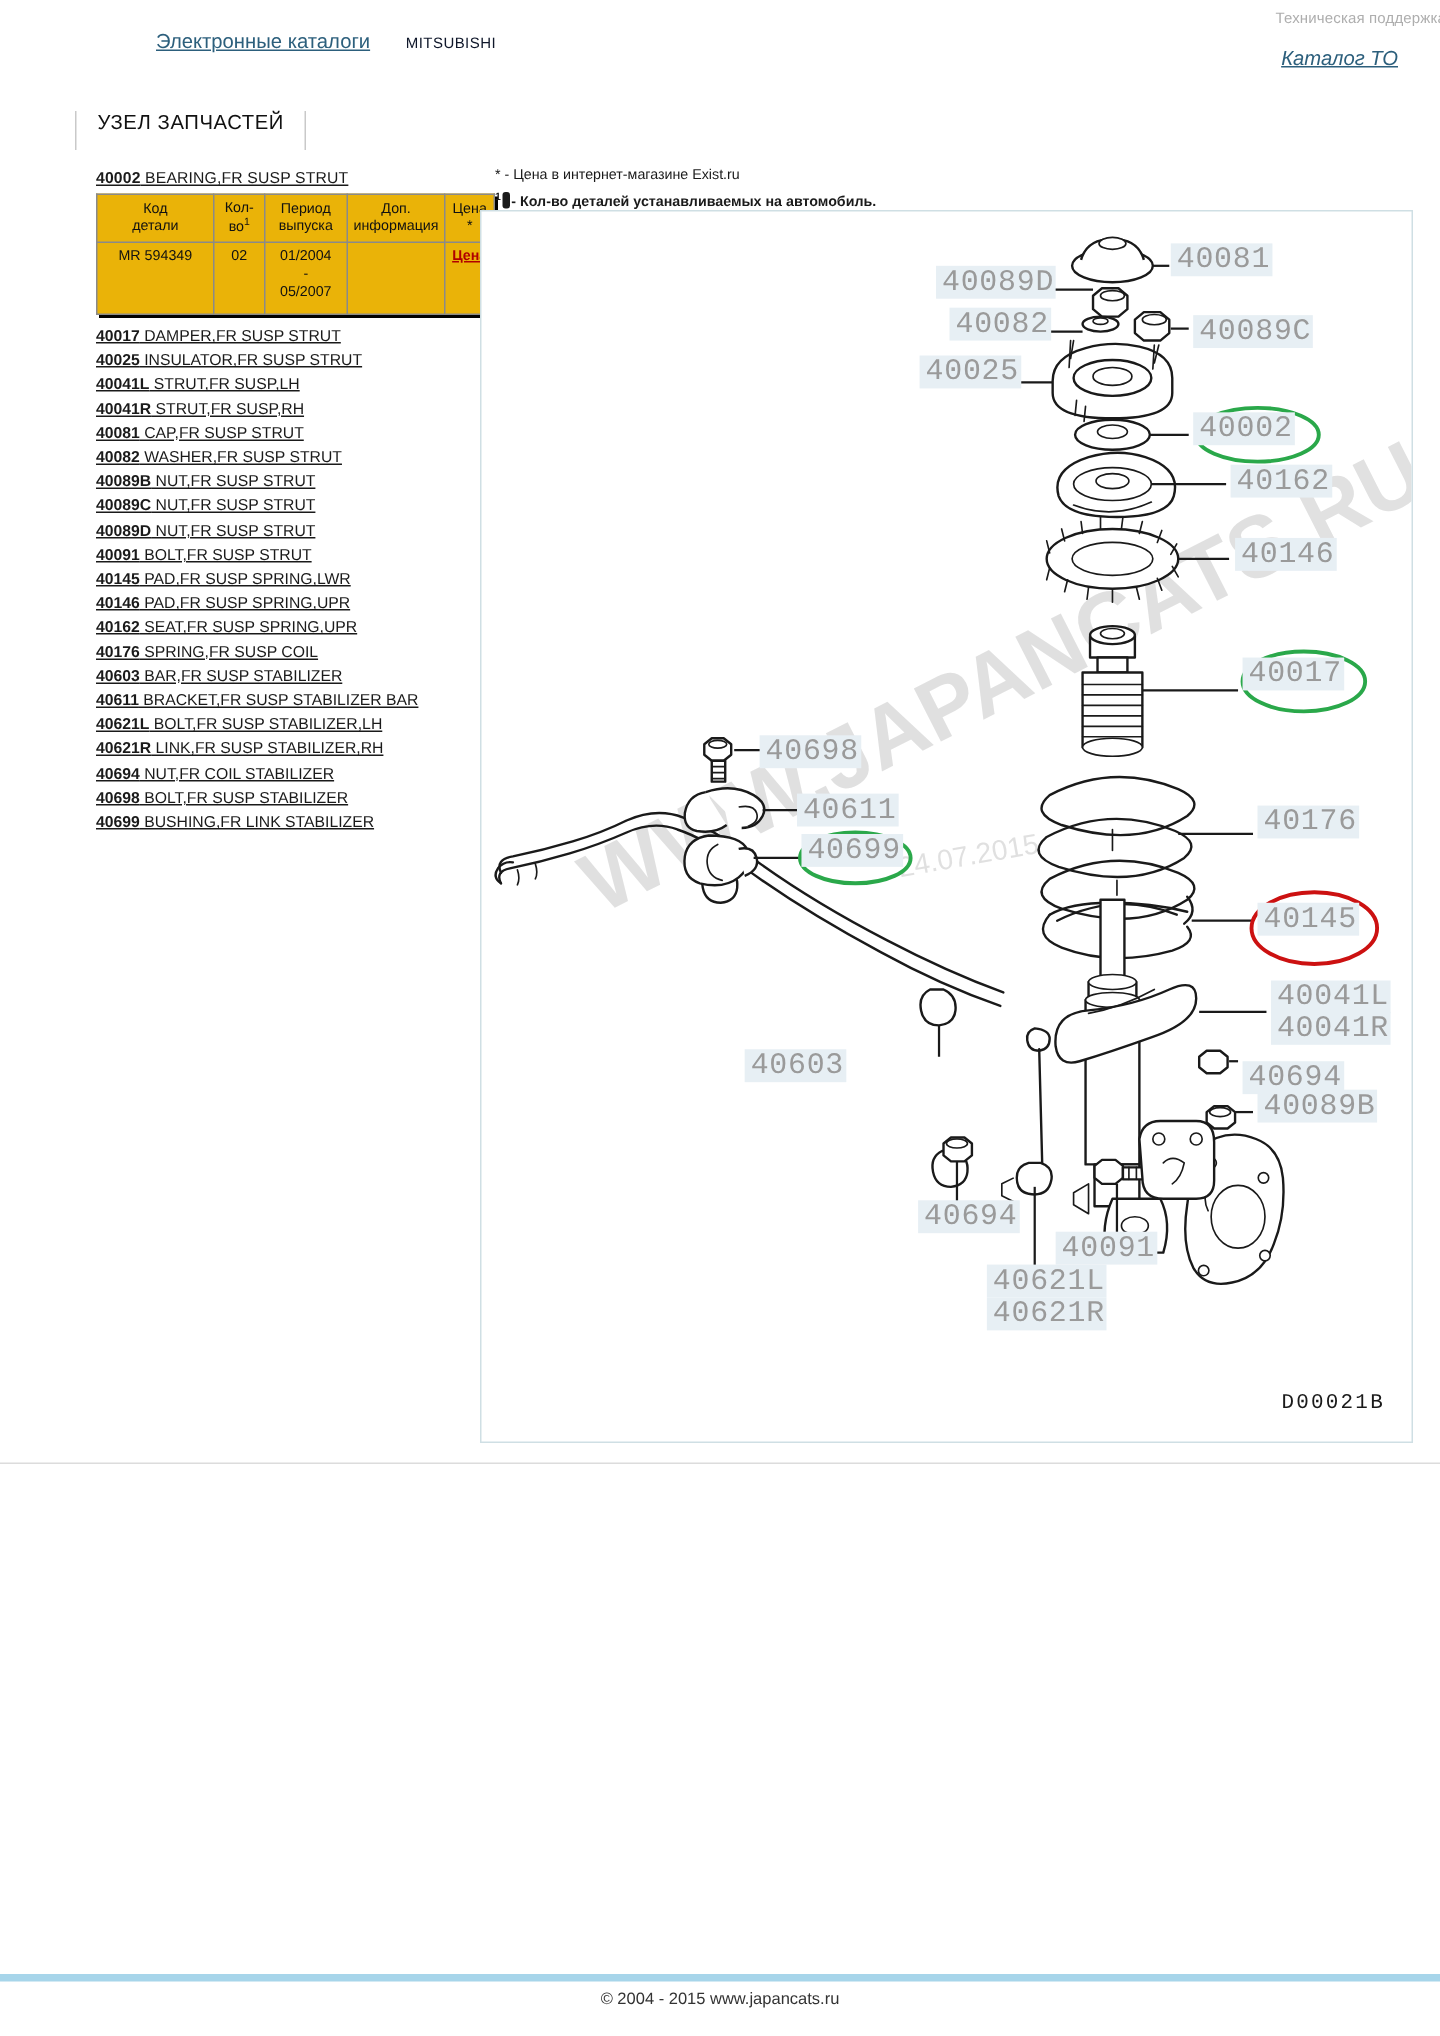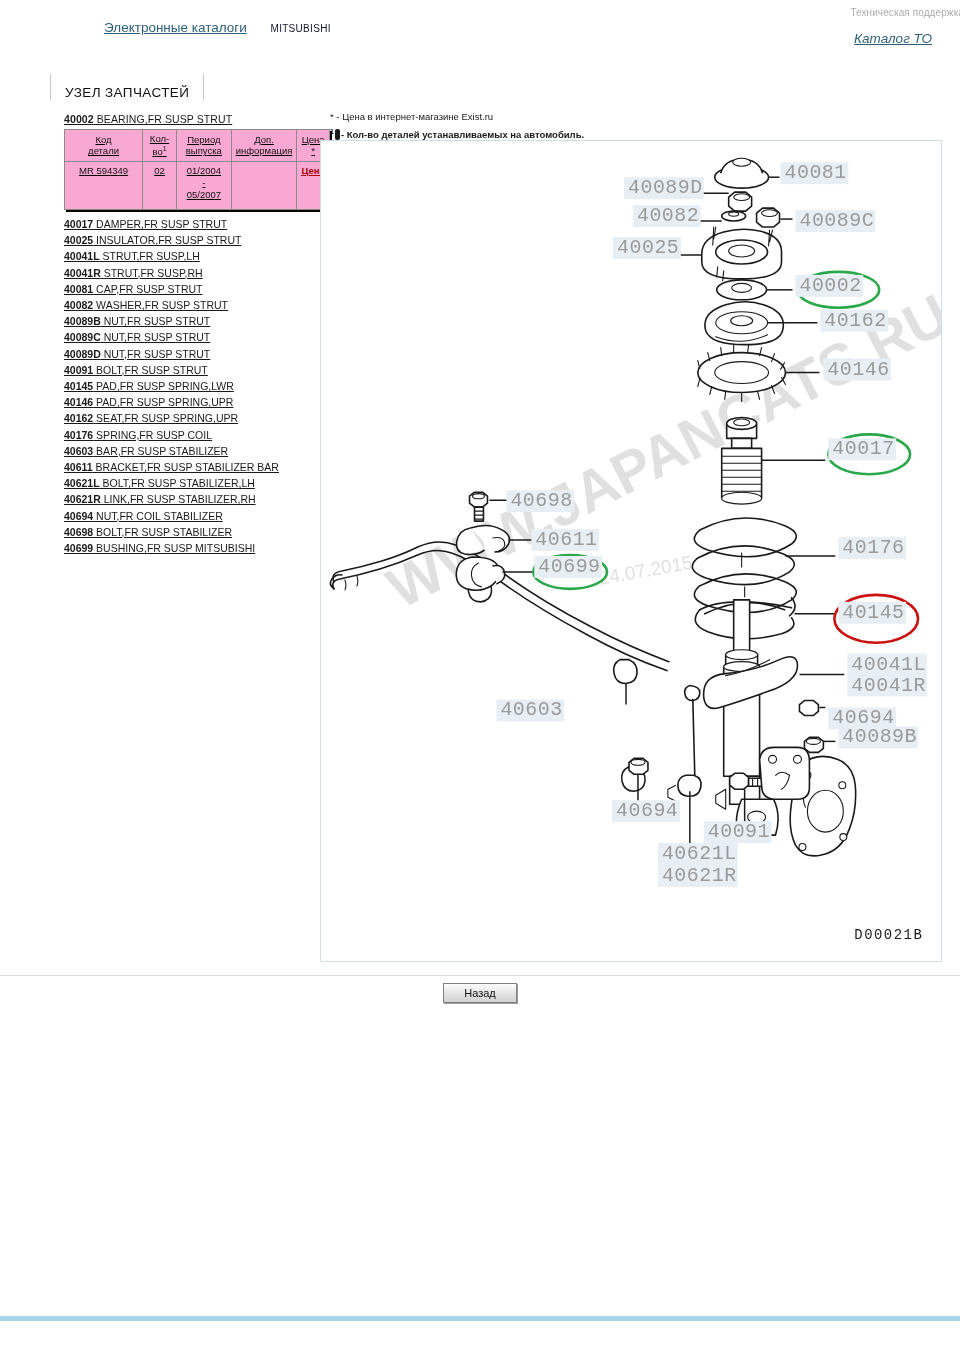--- a/index.html
+++ b/index.html
@@ -31,44 +31,43 @@
   .hdr-catalog {
     position: absolute; top: 31px; right: 28px;
     font-size: 13.5px;
     font-style: italic;
   }
   .hdr-catalog a { color:#2c5f7c; text-decoration: underline; }
 
   
   .sec-title-wrap {
     position:absolute; left:50px; top:74px;
-    height:26px; display:flex; align-items:flex-end;
+    height:26px; display:flex; align-items:flex-start;
   }
   .sec-bar { width:1px; height:26px; background:#c9c9c9; }
   .sec-title {
     font-size:13.5px; color:#111; letter-spacing:.4px;
     padding:0 14px; white-space:nowrap;
   }
 
   
   .left-col { position:absolute; left:64px; top:113px; width:252px; }
 
   .head-part {
     font-size:10.5px; color:#1a1a1a; white-space:nowrap;
     margin-bottom:4px; letter-spacing:.1px;
   }
   .head-part .num { font-weight:bold; text-decoration:underline; }
   .head-part .desc { text-decoration:underline;margin-top:32px; }
 
   table.parts {
     border-collapse: collapse;
     width: 266px;
-    background:#f9a8d4;
+    background:#eab308;
     box-shadow: 2px 2px 0 #000;
-    text-decoration: underline;
   }
   table.parts th, table.parts td {
     border:1px solid #8a8a8a;
     font-weight:normal;
     font-size:9.5px;
     color:#111;
     padding:3px 2px;
     text-align:center;
     vertical-align:top;
     line-height:1.25;
@@ -205,21 +204,21 @@
         <div class="row"><span class="num">40145</span><span class="desc"> PAD,FR SUSP SPRING,LWR</span></div>
         <div class="row"><span class="num">40146</span><span class="desc"> PAD,FR SUSP SPRING,UPR</span></div>
         <div class="row"><span class="num">40162</span><span class="desc"> SEAT,FR SUSP SPRING,UPR</span></div>
         <div class="row"><span class="num">40176</span><span class="desc"> SPRING,FR SUSP COIL</span></div>
         <div class="row"><span class="num">40603</span><span class="desc"> BAR,FR SUSP STABILIZER</span></div>
         <div class="row"><span class="num">40611</span><span class="desc"> BRACKET,FR SUSP STABILIZER BAR</span></div>
         <div class="row"><span class="num">40621L</span><span class="desc"> BOLT,FR SUSP STABILIZER,LH</span></div>
         <div class="row"><span class="num">40621R</span><span class="desc"> LINK,FR SUSP STABILIZER,RH</span></div>
         <div class="row"><span class="num">40694</span><span class="desc"> NUT,FR COIL STABILIZER</span></div>
         <div class="row"><span class="num">40698</span><span class="desc"> BOLT,FR SUSP STABILIZER</span></div>
-        <div class="row"><span class="num">40699</span><span class="desc"> BUSHING,FR SUSP MITSUBISHI</span></div>
+        <div class="row"><span class="num">40699</span><span class="desc"> BUSHING,FR LINK STABILIZER</span></div>
       </div>
   </div>
 
   <div class="legend">
     <div class="l1">* - Цена в интернет-магазине Exist.ru</div>
     <div class="l2">
       <sup>1</sup><span class="cursor"></span><span>- Кол-во деталей устанавливаемых на автомобиль.</span>
     </div>
   </div>
 
@@ -523,19 +522,17 @@
             <rect x="658" y="866" width="80" height="22" fill="#e7eff4"></rect>
             <text x="662" y="882" fill="#9a9a9a" font-family="Liberation Mono, monospace" font-size="20" letter-spacing="0.5">40621R</text>
           </g>
         </g>
 
       <text x="855" y="940" fill="#1a1a1a" font-family="Liberation Mono, monospace" font-size="14" letter-spacing="1.5">D00021B</text>
     </svg>
   </div>
 
   <div class="sep-line"></div>
-  <div class="back-wrap">
-    <button class="back-btn">Назад</button>
-  </div>
 
   <div class="blue-band"></div>
+  <div class="footer">© 2004 - 2015 www.japancats.ru</div>
 
 </div>
 
 </body></html>

